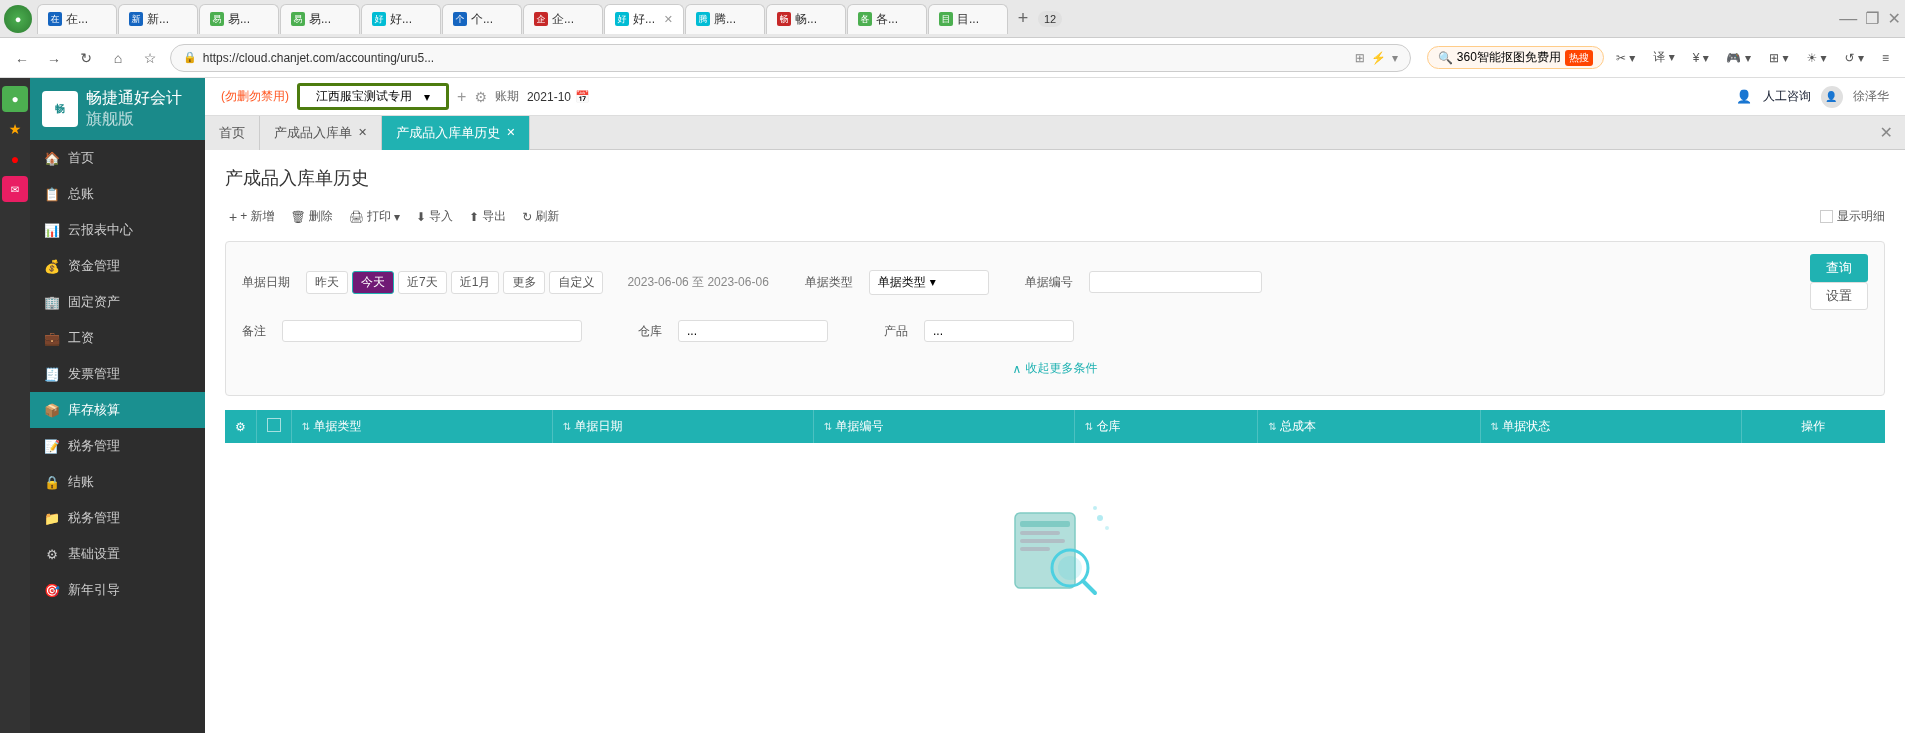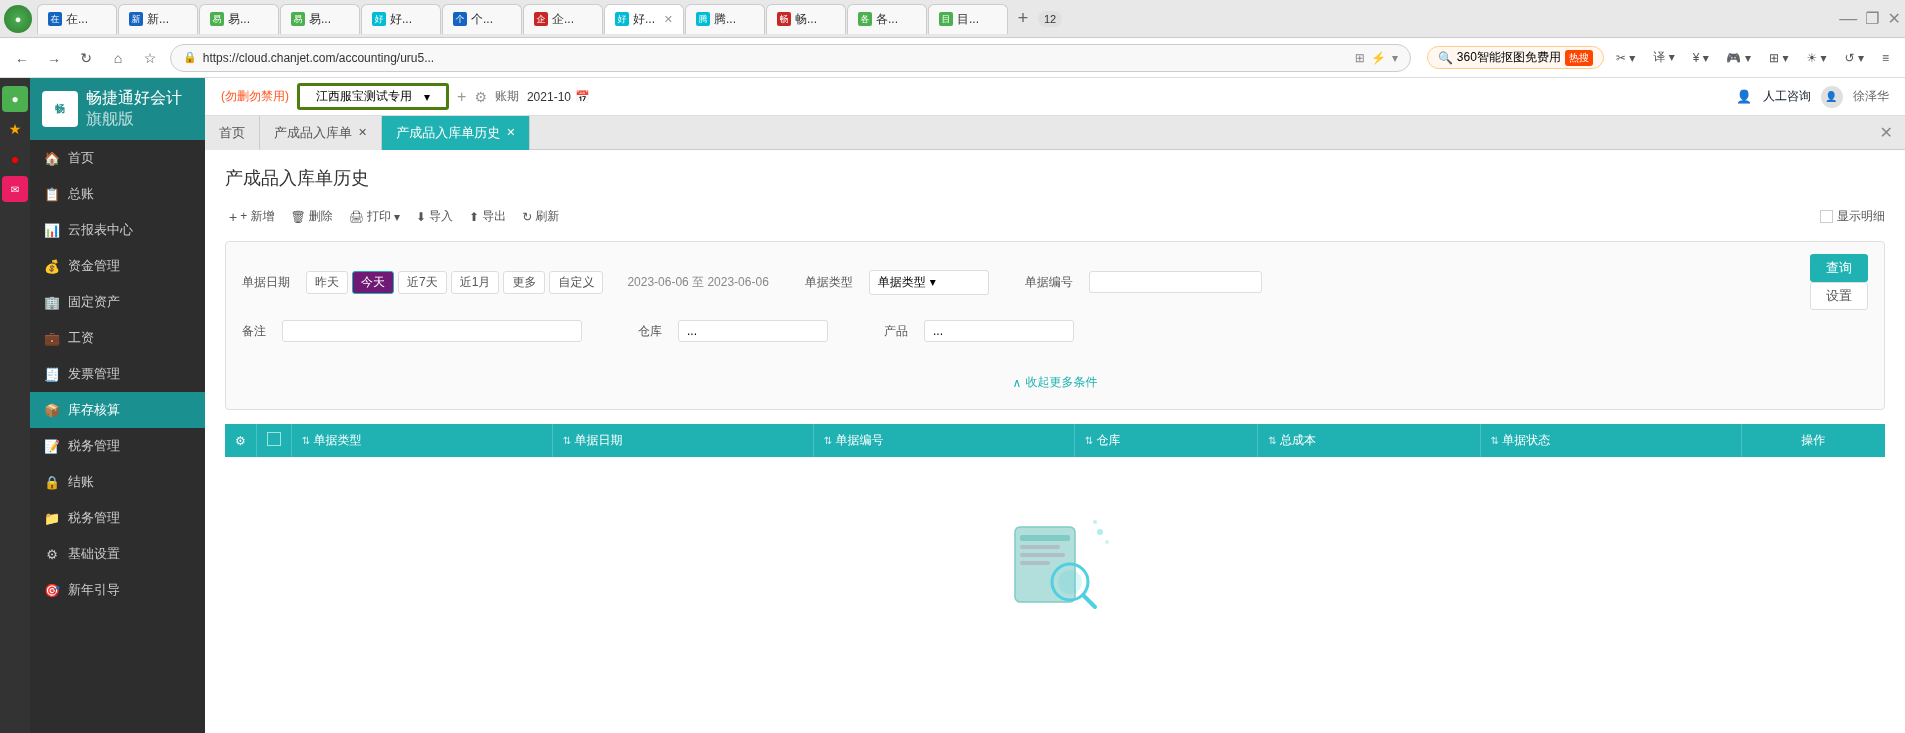--- a/index.html
+++ b/index.html
@@ -77,21 +77,21 @@
     
     .filter-area { border: 1px solid #e0e0e0; border-radius: 4px; padding: 12px 16px; margin-bottom: 14px; background: #fafafa; }
     .filter-row { display: flex; align-items: center; gap: 16px; margin-bottom: 10px; }
     .filter-label { font-size: 12px; color: #555; white-space: nowrap; }
     .date-btn-group { display: flex; align-items: center; gap: 4px; }
     .date-btn { font-size: 12px; padding: 2px 8px; border: 1px solid #ddd; border-radius: 3px; cursor: pointer; color: #555; background: white; }
     .date-btn.active { background: #701a75; color: white; border-color: #20b2b2; }
     .date-range { font-size: 12px; color: #888; margin-left: 8px; }
     .filter-select { display: flex; align-items: center; border: 1px solid #ddd; border-radius: 3px; padding: 3px 8px; font-size: 12px; background: white; min-width: 120px; gap: 4px; cursor: pointer; }
     .filter-input { border: 1px solid #ddd; border-radius: 3px; padding: 3px 8px; font-size: 12px; min-width: 150px; }
-    .filter-row2 { display: flex; align-items: center; gap: 16px; margin-bottom: 26px; }
+    .filter-row2 { display: flex; align-items: center; gap: 16px; margin-bottom: 12px; }
     .filter-row3 { display: flex; align-items: center; gap: 16px; }
     .collapse-btn { display: flex; align-items: center; justify-content: center; gap: 4px; font-size: 12px; color: #20b2b2; cursor: pointer; padding: 6px; }
 
     
     .query-btn { background: #20b2b2; color: white; border: none; padding: 5px 16px; border-radius: 3px; font-size: 13px; cursor: pointer; }
     .set-btn { background: white; color: #555; border: 1px solid #ddd; padding: 4px 14px; border-radius: 3px; font-size: 13px; cursor: pointer; }
     .query-btn-area { display: flex; flex-direction: column; margin-left: auto; }
 
     
     .data-table { width: 100%; border-collapse: collapse; }

